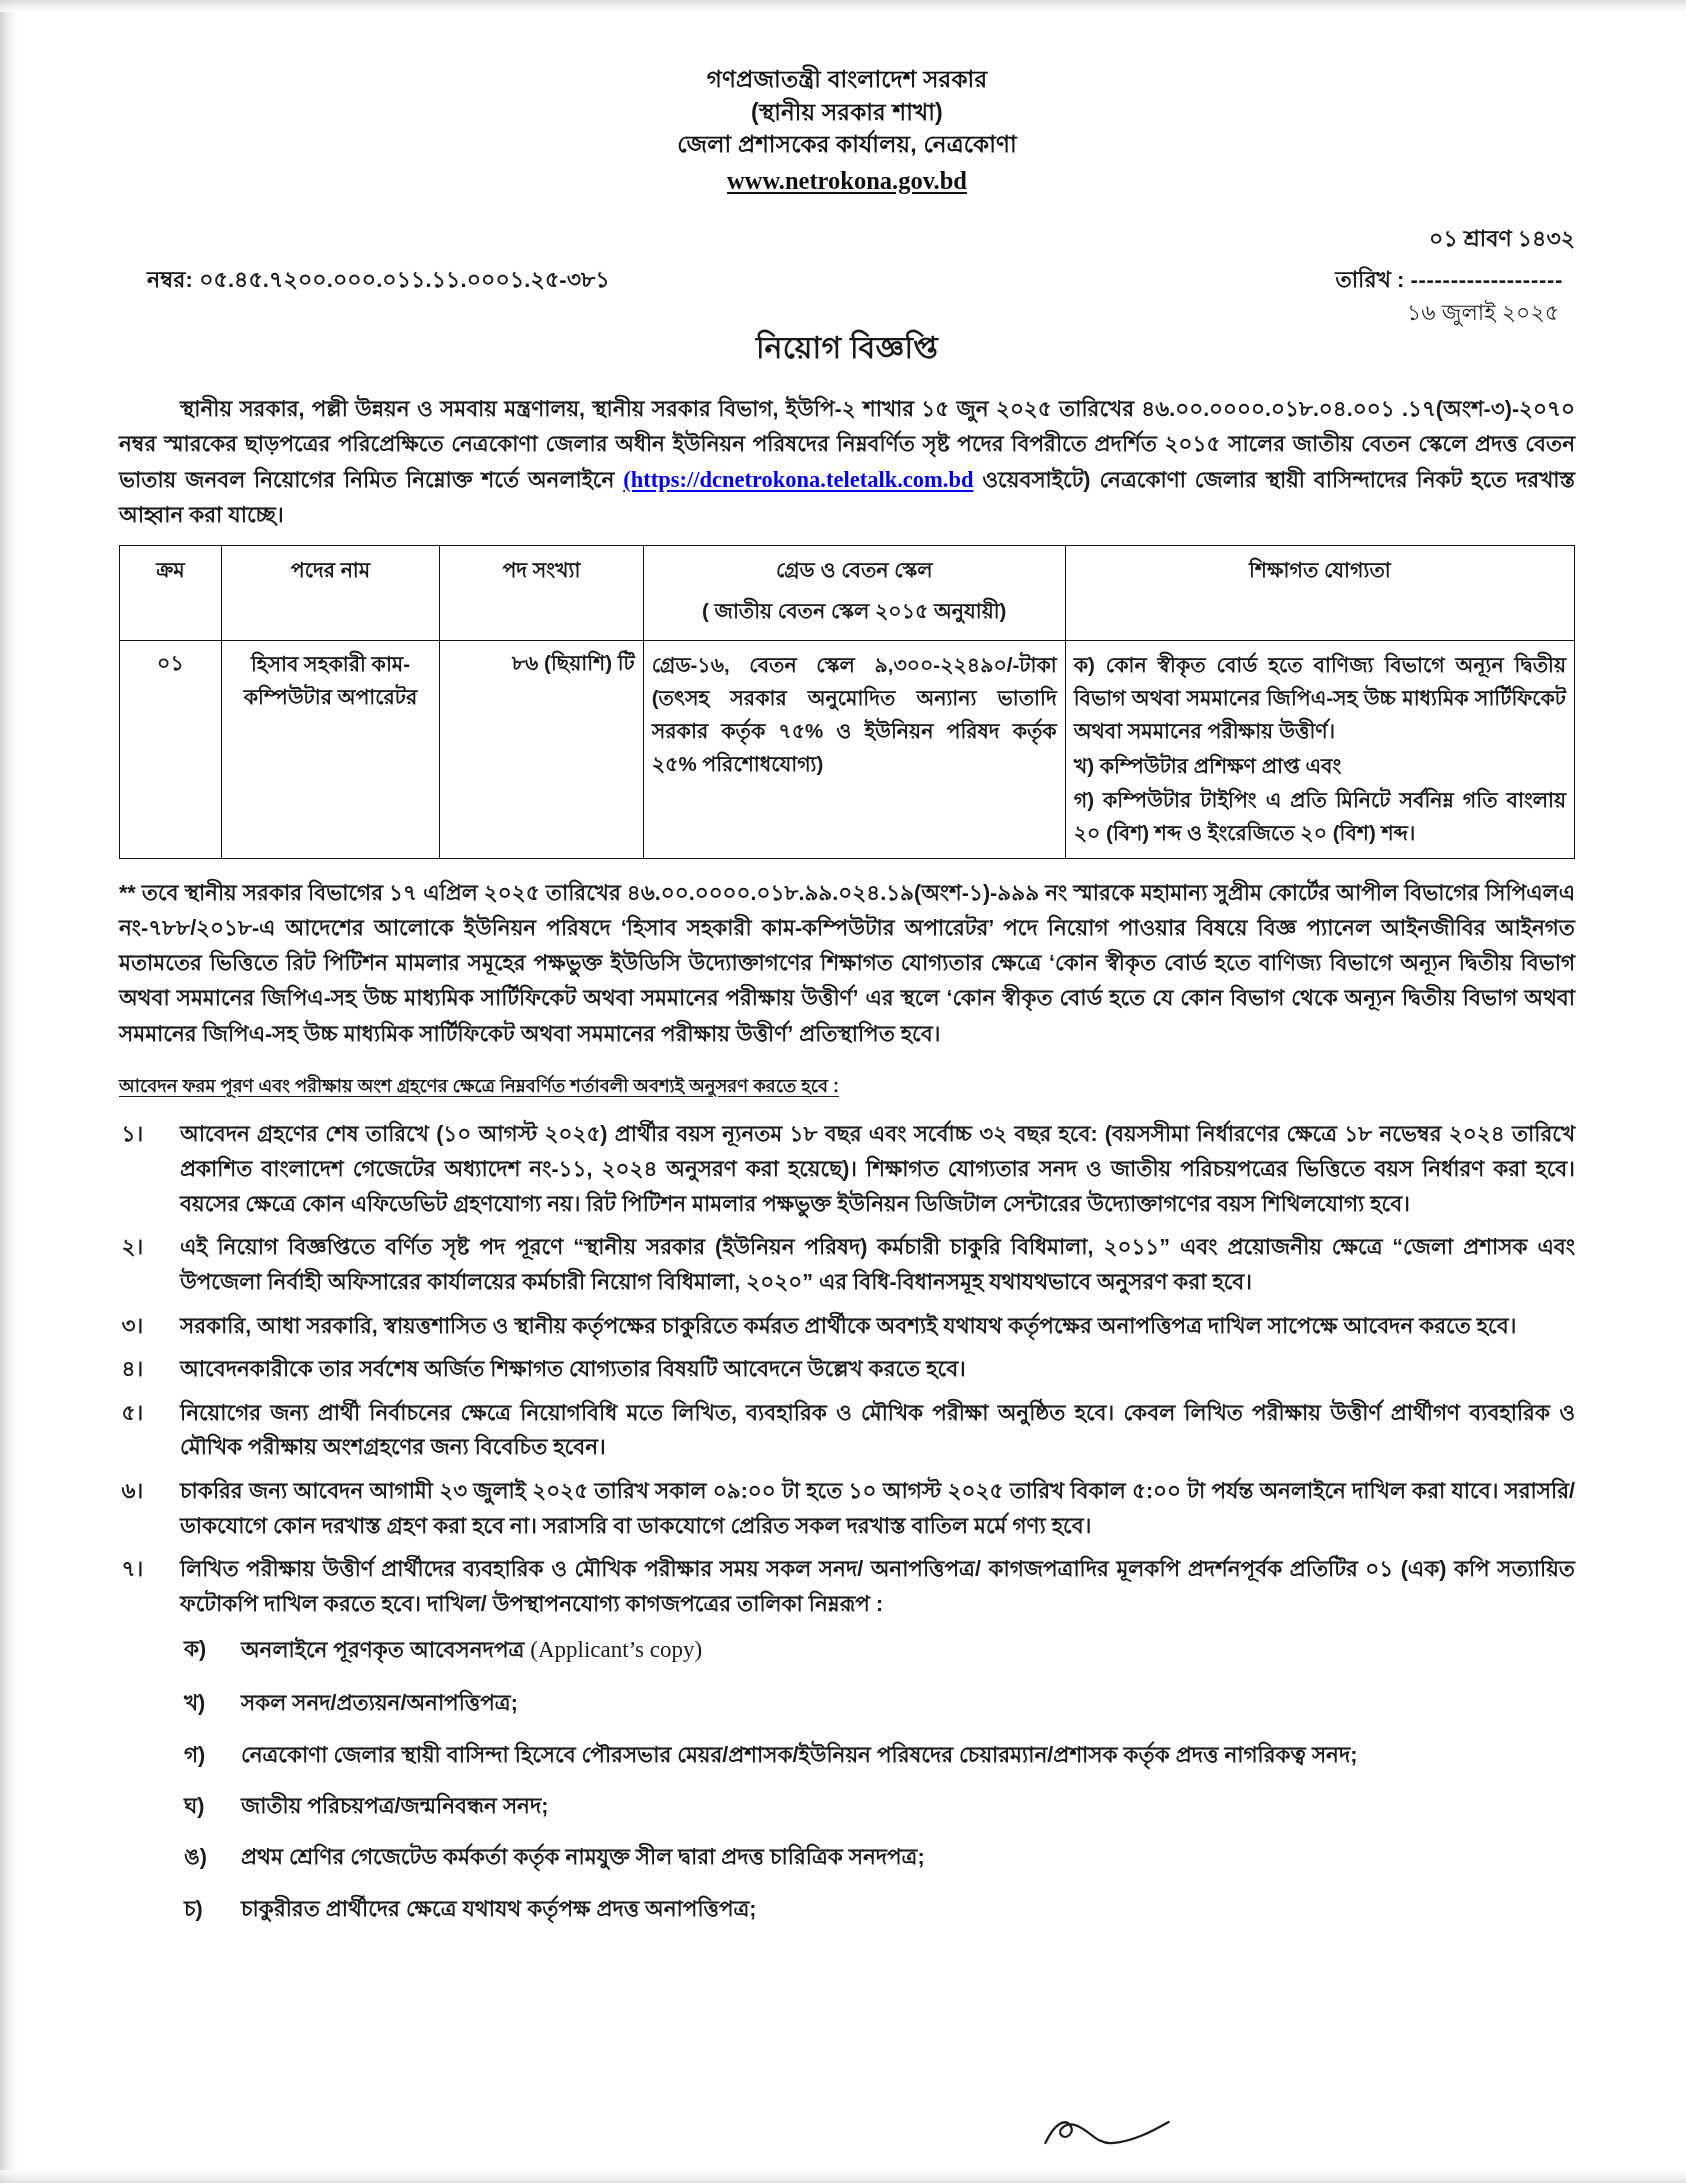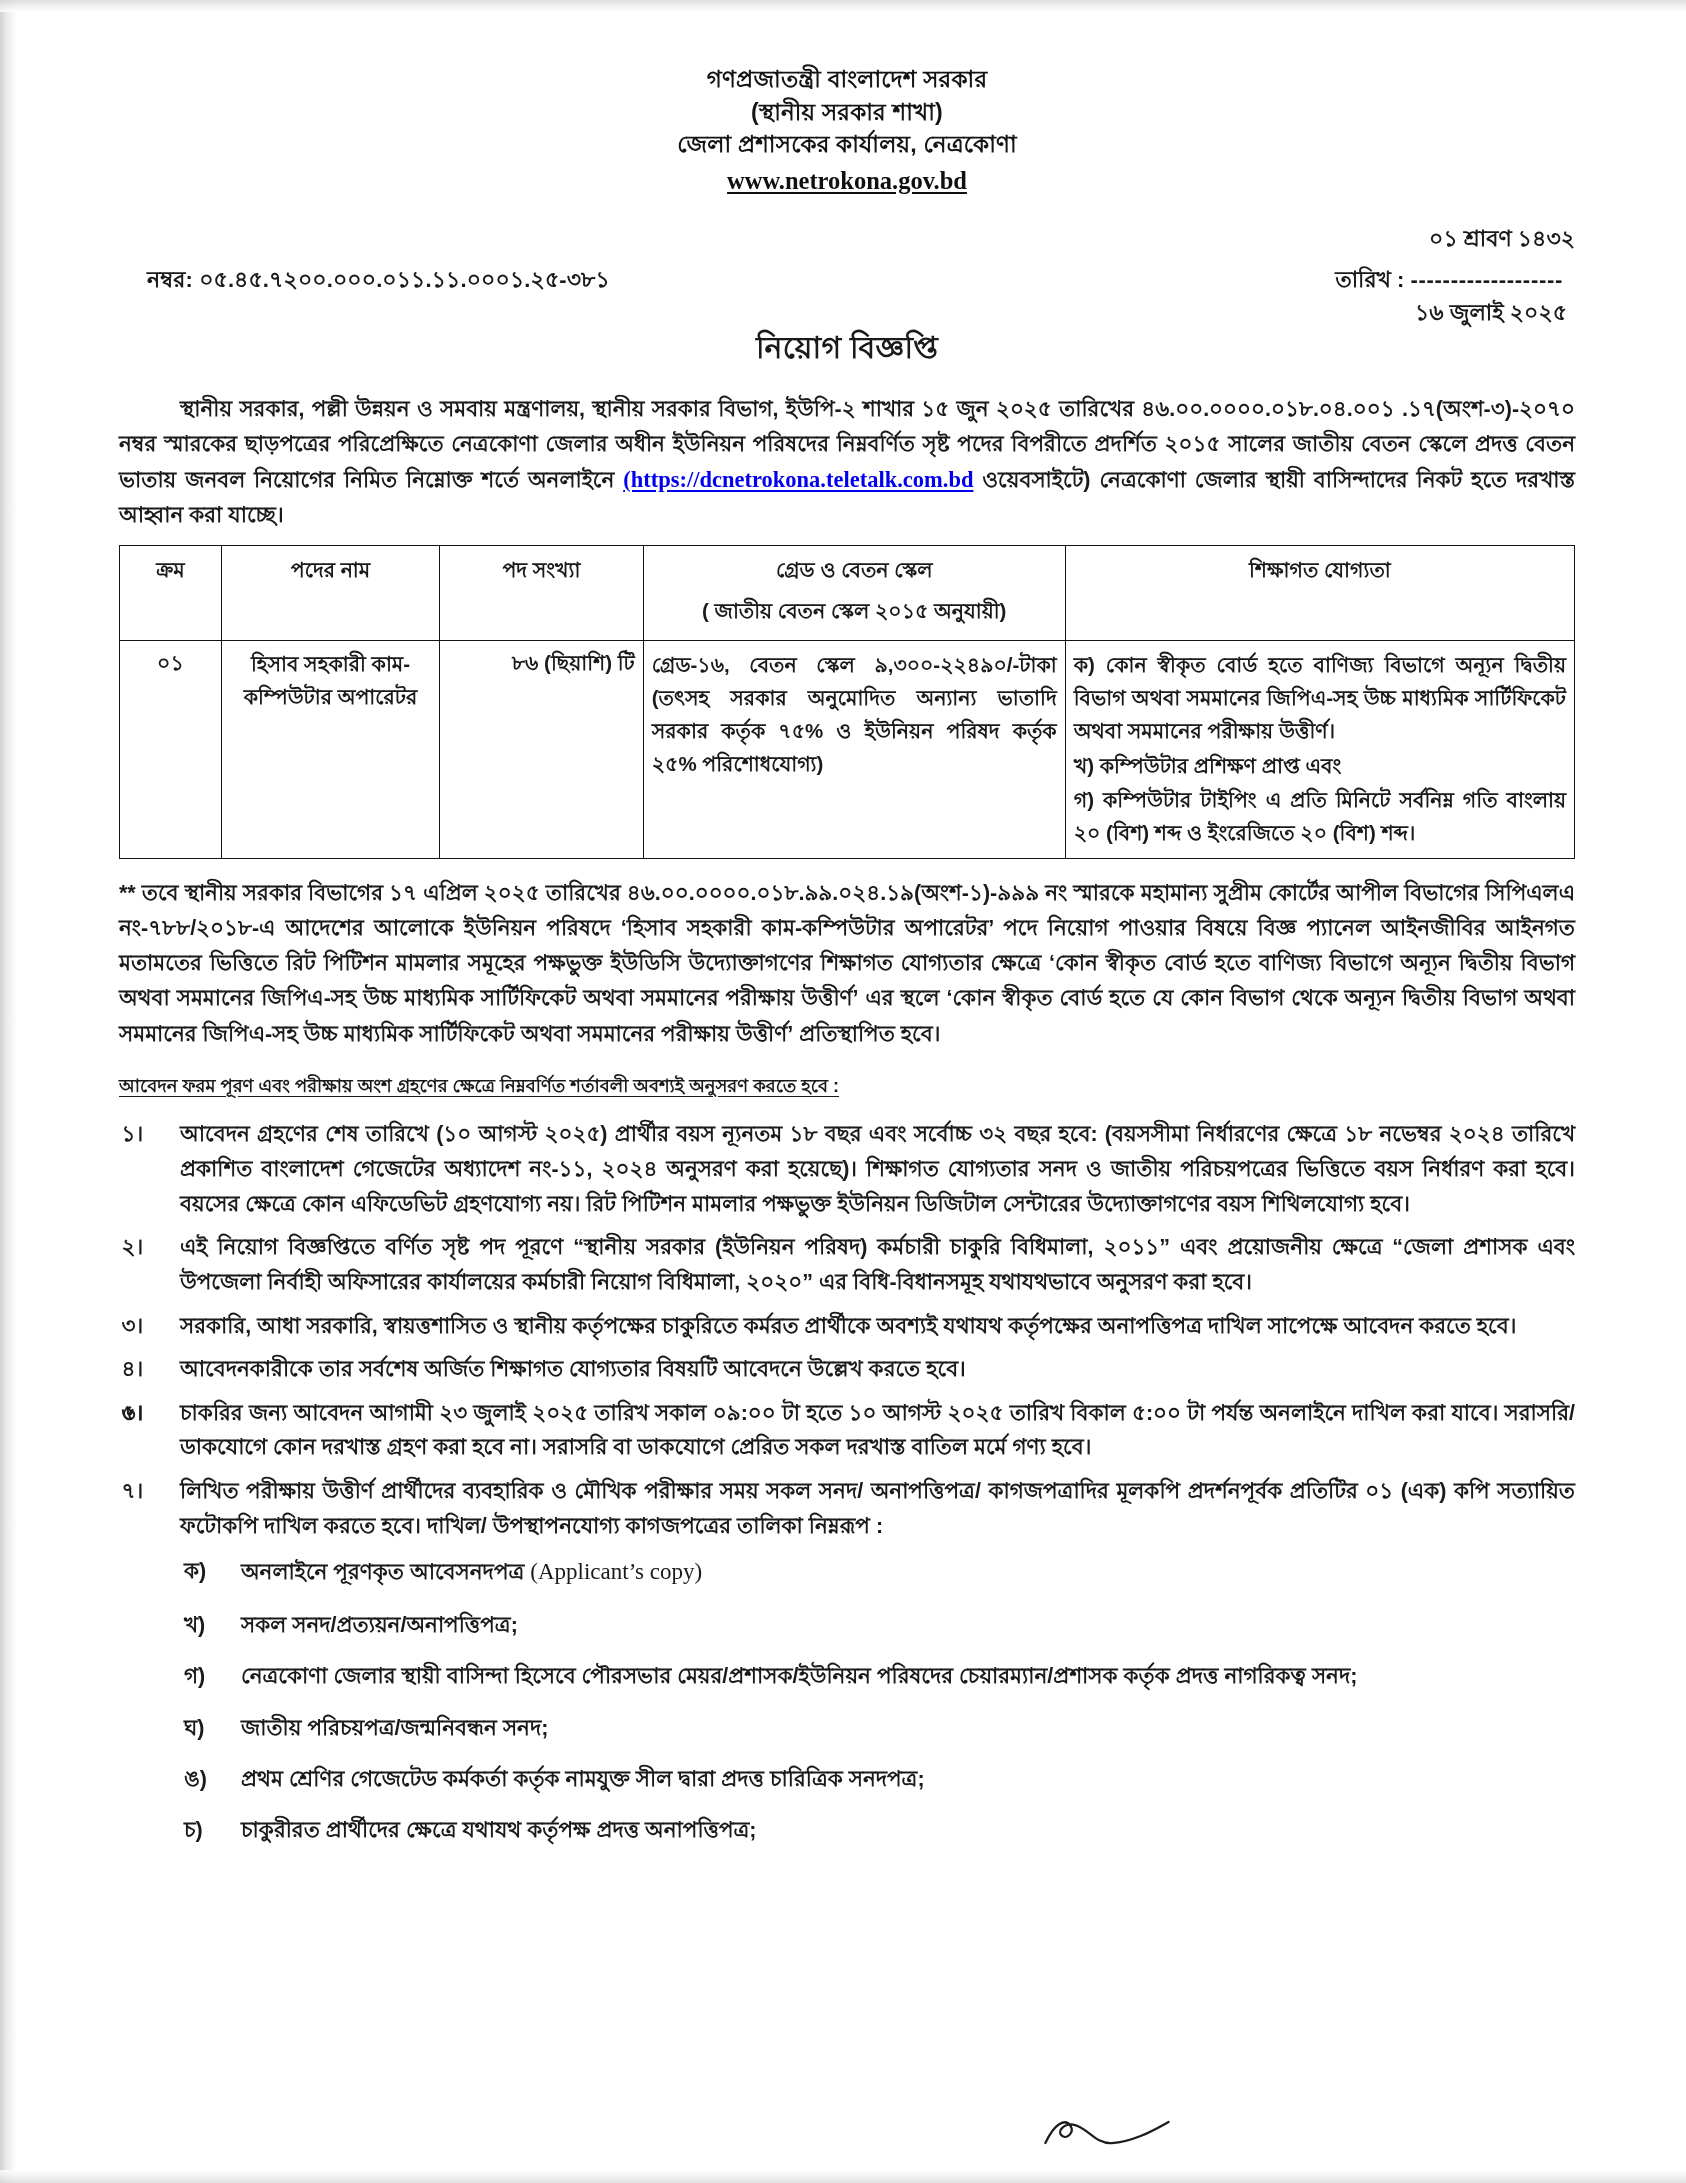--- a/index.html
+++ b/index.html
@@ -104,25 +104,25 @@
     right: 12px;
     top: 41px;
     font-family: "Liberation Sans", "DejaVu Sans", sans-serif;
     font-size: 22px;
     font-weight: 700;
     white-space: nowrap;
   }
   .date-dashes { letter-spacing: 0.7px; }
   .eng-date {
     position: absolute;
-    right: 8px;
+    right: 16px;
     top: 74px;
     font-family: "Liberation Sans", "DejaVu Sans", sans-serif;
     font-size: 22px;
-    font-weight: 700;
+    font-weight: 400;
   }
 
   
   .notice-title {
     text-align: center;
     font-family: "Liberation Sans", "DejaVu Sans", sans-serif;
     font-size: 30px;
     font-weight: 700;
     margin-top: 4px;
     margin-bottom: 17px;
@@ -350,21 +350,21 @@
       <li>
         <span class="li-marker">২।</span><span>এই নিয়োগ বিজ্ঞপ্তিতে বর্ণিত সৃষ্ট পদ পূরণে “স্থানীয় সরকার (ইউনিয়ন পরিষদ) কর্মচারী চাকুরি বিধিমালা, ২০১১” এবং প্রয়োজনীয় ক্ষেত্রে “জেলা প্রশাসক এবং উপজেলা নির্বাহী অফিসারের কার্যালয়ের কর্মচারী নিয়োগ বিধিমালা, ২০২০” এর বিধি-বিধানসমূহ যথাযথভাবে অনুসরণ করা হবে।</span>
       </li>
       <li>
         <span class="li-marker">৩।</span><span>সরকারি, আধা সরকারি, স্বায়ত্তশাসিত ও স্থানীয় কর্তৃপক্ষের চাকুরিতে কর্মরত প্রার্থীকে অবশ্যই যথাযথ কর্তৃপক্ষের অনাপত্তিপত্র দাখিল সাপেক্ষে আবেদন করতে হবে।</span>
       </li>
       <li>
         <span class="li-marker">৪।</span><span>আবেদনকারীকে তার সর্বশেষ অর্জিত শিক্ষাগত যোগ্যতার বিষয়টি আবেদনে উল্লেখ করতে হবে।</span>
       </li>
       <li>
-        <span class="li-marker">৫।</span>
+        <span class="li-marker">৫।</span><span>নিয়োগের জন্য প্রার্থী নির্বাচনের ক্ষেত্রে নিয়োগবিধি মতে লিখিত, ব্যবহারিক ও মৌখিক পরীক্ষা অনুষ্ঠিত হবে। কেবল লিখিত পরীক্ষায় উত্তীর্ণ প্রার্থীগণ ব্যবহারিক ও মৌখিক পরীক্ষায় অংশগ্রহণের জন্য বিবেচিত হবেন।</span>
       </li>
       <li>
         <span class="li-marker">৬।</span><span>চাকরির জন্য আবেদন আগামী ২৩ জুলাই ২০২৫ তারিখ সকাল ০৯:০০ টা হতে ১০ আগস্ট ২০২৫ তারিখ বিকাল ৫:০০ টা পর্যন্ত অনলাইনে দাখিল করা যাবে। সরাসরি/ ডাকযোগে কোন দরখাস্ত গ্রহণ করা হবে না। সরাসরি বা ডাকযোগে প্রেরিত সকল দরখাস্ত বাতিল মর্মে গণ্য হবে।</span>
       </li>
       <li>
         <span class="li-marker">৭।</span><span>লিখিত পরীক্ষায় উত্তীর্ণ প্রার্থীদের ব্যবহারিক ও মৌখিক পরীক্ষার সময় সকল সনদ/ অনাপত্তিপত্র/ কাগজপত্রাদির মূলকপি প্রদর্শনপূর্বক প্রতিটির ০১ (এক) কপি সত্যায়িত ফটোকপি দাখিল করতে হবে। দাখিল/ উপস্থাপনযোগ্য কাগজপত্রের তালিকা নিম্নরূপ :</span>
 
         <ul class="sub-list">
           <li>
             <span class="sub-marker">ক)</span><span>অনলাইনে পূরণকৃত আবেসনদপত্র </span><span class="latin-inline">(Applicant’s copy)</span>

